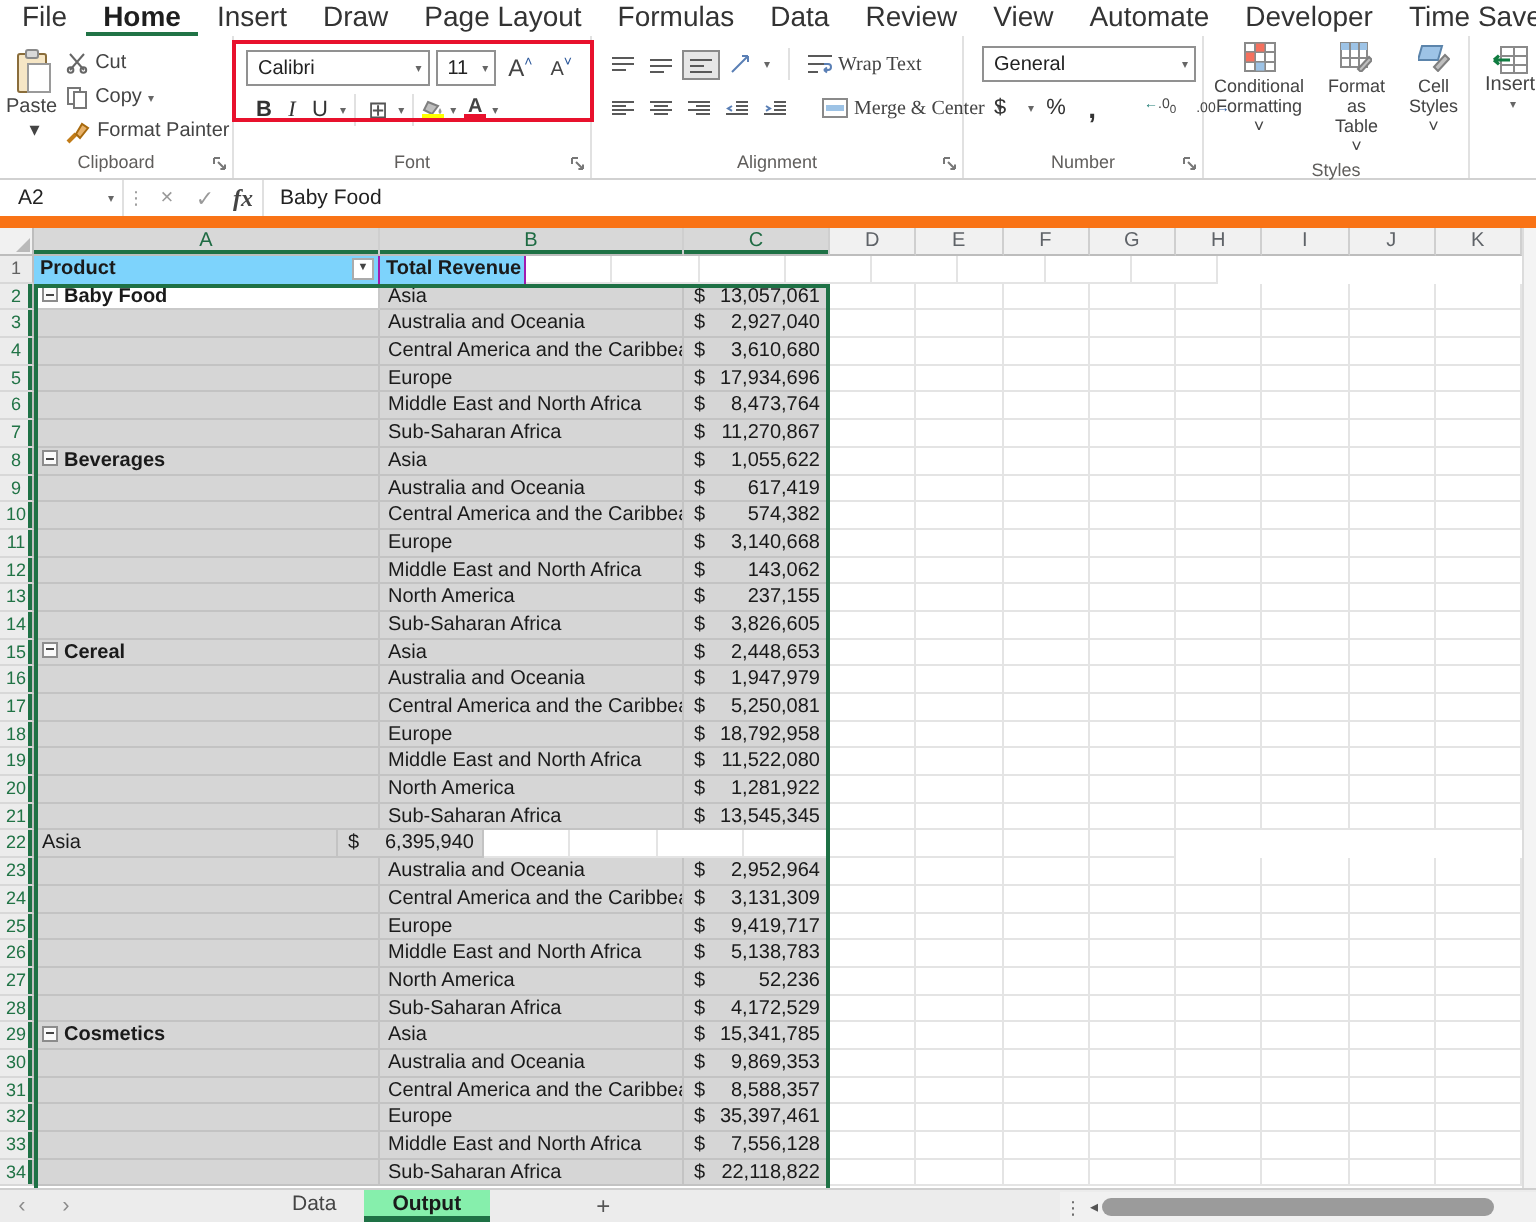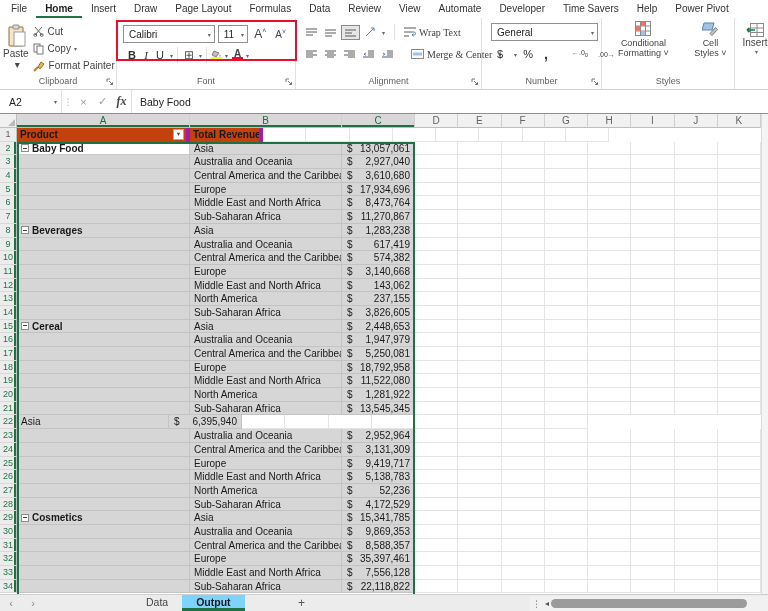--- a/index.html
+++ b/index.html
@@ -3,21 +3,21 @@
 <meta charset="utf-8">
 <style>
   * { margin:0; padding:0; box-sizing:border-box; }
   html,body { width:768px; height:611px; overflow:hidden; background:#fff;
               font-family:"Liberation Sans", sans-serif; color:#333; }
   body { position:relative; font-size:10px; }
   .chev { font-size:6px; color:#666; margin-left:3px; }
 
   
   #menubar { height:18px; display:flex; align-items:stretch; background:#fff; padding-left:2px; }
-  .mi { padding:0 9px; font-size:10px; line-height:17px; color:#333; white-space:nowrap; cursor:default; }
+  .mi { padding:0 9px; font-size:14px; line-height:17px; color:#333; white-space:nowrap; cursor:default; }
   .mi.active { font-weight:700; color:#1e1e1e; box-shadow: inset 0 -2px 0 #217346; }
 
   
   #ribbon { height:72px; display:flex; background:#fff; border-bottom:1px solid #d1d1d1; }
   .rgroup { position:relative; display:flex; flex-direction:column; border-right:1px solid #e1e1e1; flex:none; }
   .gcontent { flex:1; position:relative; padding:3px 3px 0 3px; }
   .glabel { height:14px; font-size:9px; color:#605e5c; text-align:center; line-height:12px; position:relative; }
   .launcher { position:absolute; right:2px; bottom:3px; }
 
   
@@ -52,21 +52,21 @@
   
   .stywrap { display:flex; justify-content:center; gap:8px; padding-top:2px; }
   .stybtn { display:flex; flex-direction:column; align-items:center; font-size:9px; color:#444;
             text-align:center; line-height:10px; padding:1px 2px; }
   .stybtn svg { margin-bottom:2px; }
 
   
   .insbtn { display:flex; flex-direction:column; align-items:center; padding-top:2px; font-size:10px; color:#444; }
 
   
-  #formulabar { height:24px; display:flex; align-items:stretch; background:#fff; border-bottom:1px solid #f97316; }
+  #formulabar { height:24px; display:flex; align-items:stretch; background:#fff; border-bottom:6px solid #f97316; }
   #namebox { width:62px; display:flex; align-items:center; justify-content:space-between;
              padding:0 4px 0 9px; border-right:1px solid #e0e0e0; font-size:10.5px; color:#222; }
   .fdots { width:12px; display:flex; align-items:center; justify-content:center; color:#999; font-size:9px; }
   .fbarbtn { width:19px; display:flex; align-items:center; justify-content:center; color:#9a9a9a; font-size:11px; }
   .fx { font-style:italic; font-family:"Liberation Serif", serif; color:#444; font-size:12px; font-weight:700; }
   #formulainput { flex:1; display:flex; align-items:center; padding-left:8px; font-size:10.5px; color:#222;
                   border-left:1px solid #e0e0e0; }
 
   
   #grid { position:relative; width:768px; height:480px; background:#fff; }
@@ -80,42 +80,42 @@
   #hdrstrip { flex:1; background:#f1f1f1; border-bottom:1px solid #bdbdbd; }
   .row { display:flex; height:13.7px; }
   .rh { width:17px; flex:none; background:#ececec; border-right:1px solid #bdbdbd; border-bottom:1px solid #d8d8d8;
         text-align:center; font-size:9px; line-height:13px; color:#616161; }
   .rh.sel { color:#217346; box-shadow:inset -2px 0 0 #1e7145; }
   .cell { flex:none; position:relative; line-height:13px; font-size:10px; color:#1a1a1a;
           border-right:1px solid #c9c9c9; border-bottom:1px solid #c9c9c9; background:#fff; overflow:hidden; white-space:nowrap; }
   .cA { width:173px; padding-left:3px; }
   .cB { width:152px; padding-left:4px; }
   .cC { width:73px; }
-  .hdr { font-weight:700; background:#c2410c; border-right:4px solid #a21caf; border-bottom:none; }
+  .hdr { font-weight:700; background:#7dd3fc; border-right:1px solid #a21caf; border-bottom:none; }
   .fill { background:#d6d6d6; border-right-color:#c3c3c3; border-bottom-color:#c3c3c3; }
   .cell.active { background:#fff; }
   .grp { font-weight:700; }
   .minus { display:inline-block; width:8px; height:8px; border:1px solid #8c8c8c; background:#fafafa;
            vertical-align:middle; margin:-2px 3px 0 1px; position:relative; }
   .minus::after { content:""; position:absolute; left:1px; right:1px; top:2.5px; height:1px; background:#444; }
   .money { display:flex; justify-content:space-between; padding:0 4px 0 5px; }
   .filterbtn { position:absolute; right:2px; top:1px; width:11px; height:11px; border:1px solid #ababab;
                background:#fff; display:flex; align-items:center; justify-content:center;
                font-size:5.5px; color:#444; line-height:1; }
   .ec { width:43.25px; flex:none; border-right:1px solid #e4e4e4; border-bottom:1px solid #e4e4e4; background:#fff; }
   #seloverlay { position:absolute; left:17px; top:27.7px; width:398px; height:452.3px;
                 border:2px solid #1e7145; border-bottom:none; pointer-events:none; z-index:4; }
   #vscroll { position:absolute; right:0; top:0; width:7px; height:480px; background:#f4f4f4; border-left:1px solid #dcdcdc; }
 
   
   #sheetbar { height:17px; background:#ececec; border-top:1px solid #cfcfcf; display:flex; align-items:stretch; position:relative; }
   .navarr { width:22px; display:flex; align-items:center; justify-content:center; color:#8a8a8a; font-size:11px; }
   #tabs { display:flex; margin-left:88px; }
   .stab { padding:0 14px; font-size:10.5px; line-height:15px; color:#444; }
-  .stab.active { background:#7dd3fc; color:#1a1a1a; font-weight:700; box-shadow:inset 0 -3px 0 #1e7145; }
+  .stab.active { background:#86efac; color:#1a1a1a; font-weight:700; box-shadow:inset 0 -3px 0 #1e7145; }
   #addsheet { width:30px; display:flex; align-items:center; justify-content:center; color:#555; font-size:12px; margin-left:42px; }
   #hscrollzone { position:absolute; right:0; top:1px; bottom:0; width:238px; display:flex; align-items:center; background:#f1f1f1; }
   #hscrollzone .dots { color:#666; font-size:9px; padding:0 4px 0 2px; }
   #hscrollzone .larr { color:#555; font-size:8px; padding-right:2px; }
   #hthumb { height:9px; background:#9b9b9b; border-radius:5px; width:196px; }
 </style>
 </head>
 <body>
 
 <div id="menubar">
@@ -344,20 +344,29 @@
           <rect x="0.5" y="0.5" width="15" height="14" fill="#fff" stroke="#8a8a8a"></rect>
           <path d="M5.5 0.5 V14.5 M10.5 0.5 V14.5 M0.5 5 H15.5 M0.5 10 H15.5" stroke="#8a8a8a"></path>
           <rect x="1" y="5.3" width="4.2" height="4.4" fill="#f4705e"></rect>
           <rect x="6" y="0.8" width="4.2" height="4" fill="#f4705e"></rect>
           <rect x="6" y="10.3" width="4.2" height="4" fill="#9dc3e6"></rect>
         </svg>
         <span>Conditional Formatting ˅</span>
       </div>
       <div class="stybtn">
         <svg width="16" height="15" viewBox="0 0 16 15">
+          <rect x="0.5" y="0.5" width="13" height="12" fill="#fff" stroke="#8a8a8a"></rect>
+          <rect x="0.5" y="0.5" width="13" height="3.5" fill="#9dc3e6"></rect>
+          <path d="M5 0.5 V12.5 M9.5 0.5 V12.5 M0.5 8 H13.5" stroke="#8a8a8a"></path>
+          <path d="M9 13.5 L14.5 7.5 L16 9 L10.5 15 Z" fill="#bfbfbf" stroke="#7f7f7f"></path>
+        </svg>
+        <span>Format as Table ˅</span>
+      </div>
+      <div class="stybtn">
+        <svg width="16" height="15" viewBox="0 0 16 15">
           <path d="M2 2 H12 L10 9 H0 Z" fill="#9dc3e6" stroke="#5b84ab"></path>
           <path d="M8 12.5 L13.5 6.5 L15.5 8.5 L10 14.5 Z" fill="#bfbfbf" stroke="#7f7f7f"></path>
         </svg>
         <span>Cell Styles ˅</span>
       </div>
     </div>
     <div class="glabel">
       <span>Styles</span>
     </div>
   </div>
@@ -525,21 +534,21 @@
         <div class="ec"></div>
         <div class="ec"></div>
         <div class="ec"></div>
       </div>
       <div class="row">
         <div class="rh sel">8</div>
         <div class="cell cA fill grp"><span class="minus"></span><span>Beverages</span></div>
         <div class="cell cB fill">Asia</div>
         <div class="cell cC fill money">
           <span>$</span>
-          <span>1,283,238</span>
+          <span>1,055,622</span>
         </div>
         <div class="ec"></div>
         <div class="ec"></div>
         <div class="ec"></div>
         <div class="ec"></div>
         <div class="ec"></div>
         <div class="ec"></div>
         <div class="ec"></div>
         <div class="ec"></div>
       </div>

